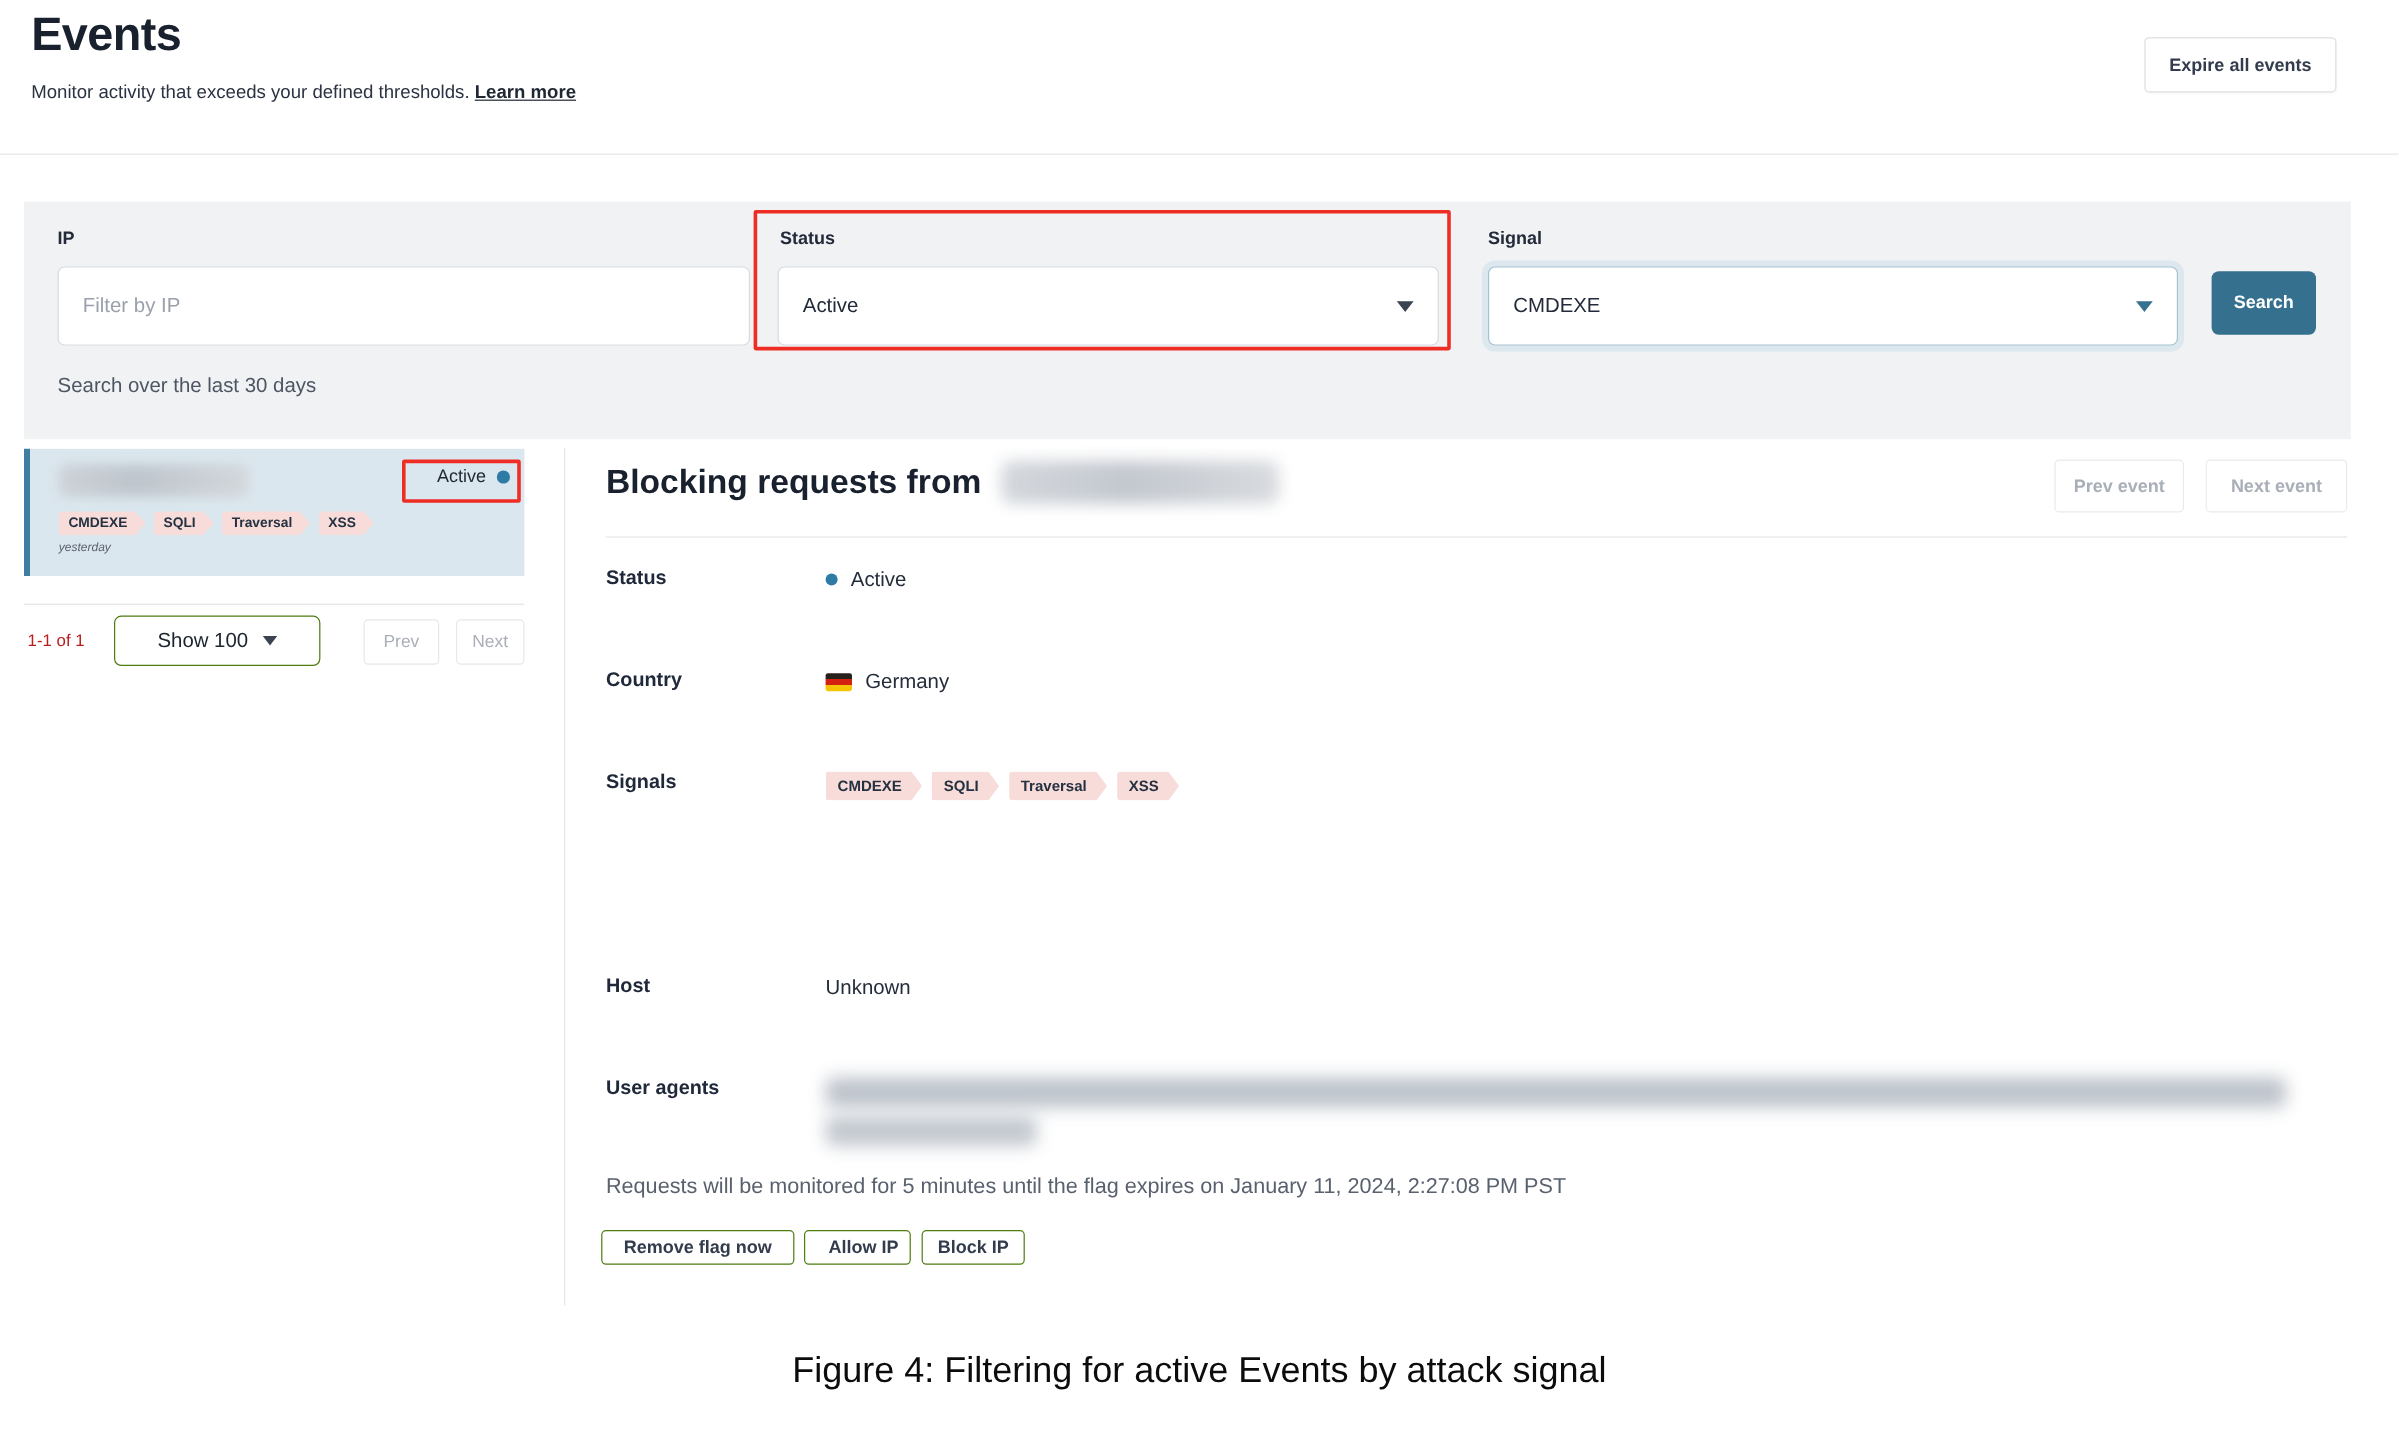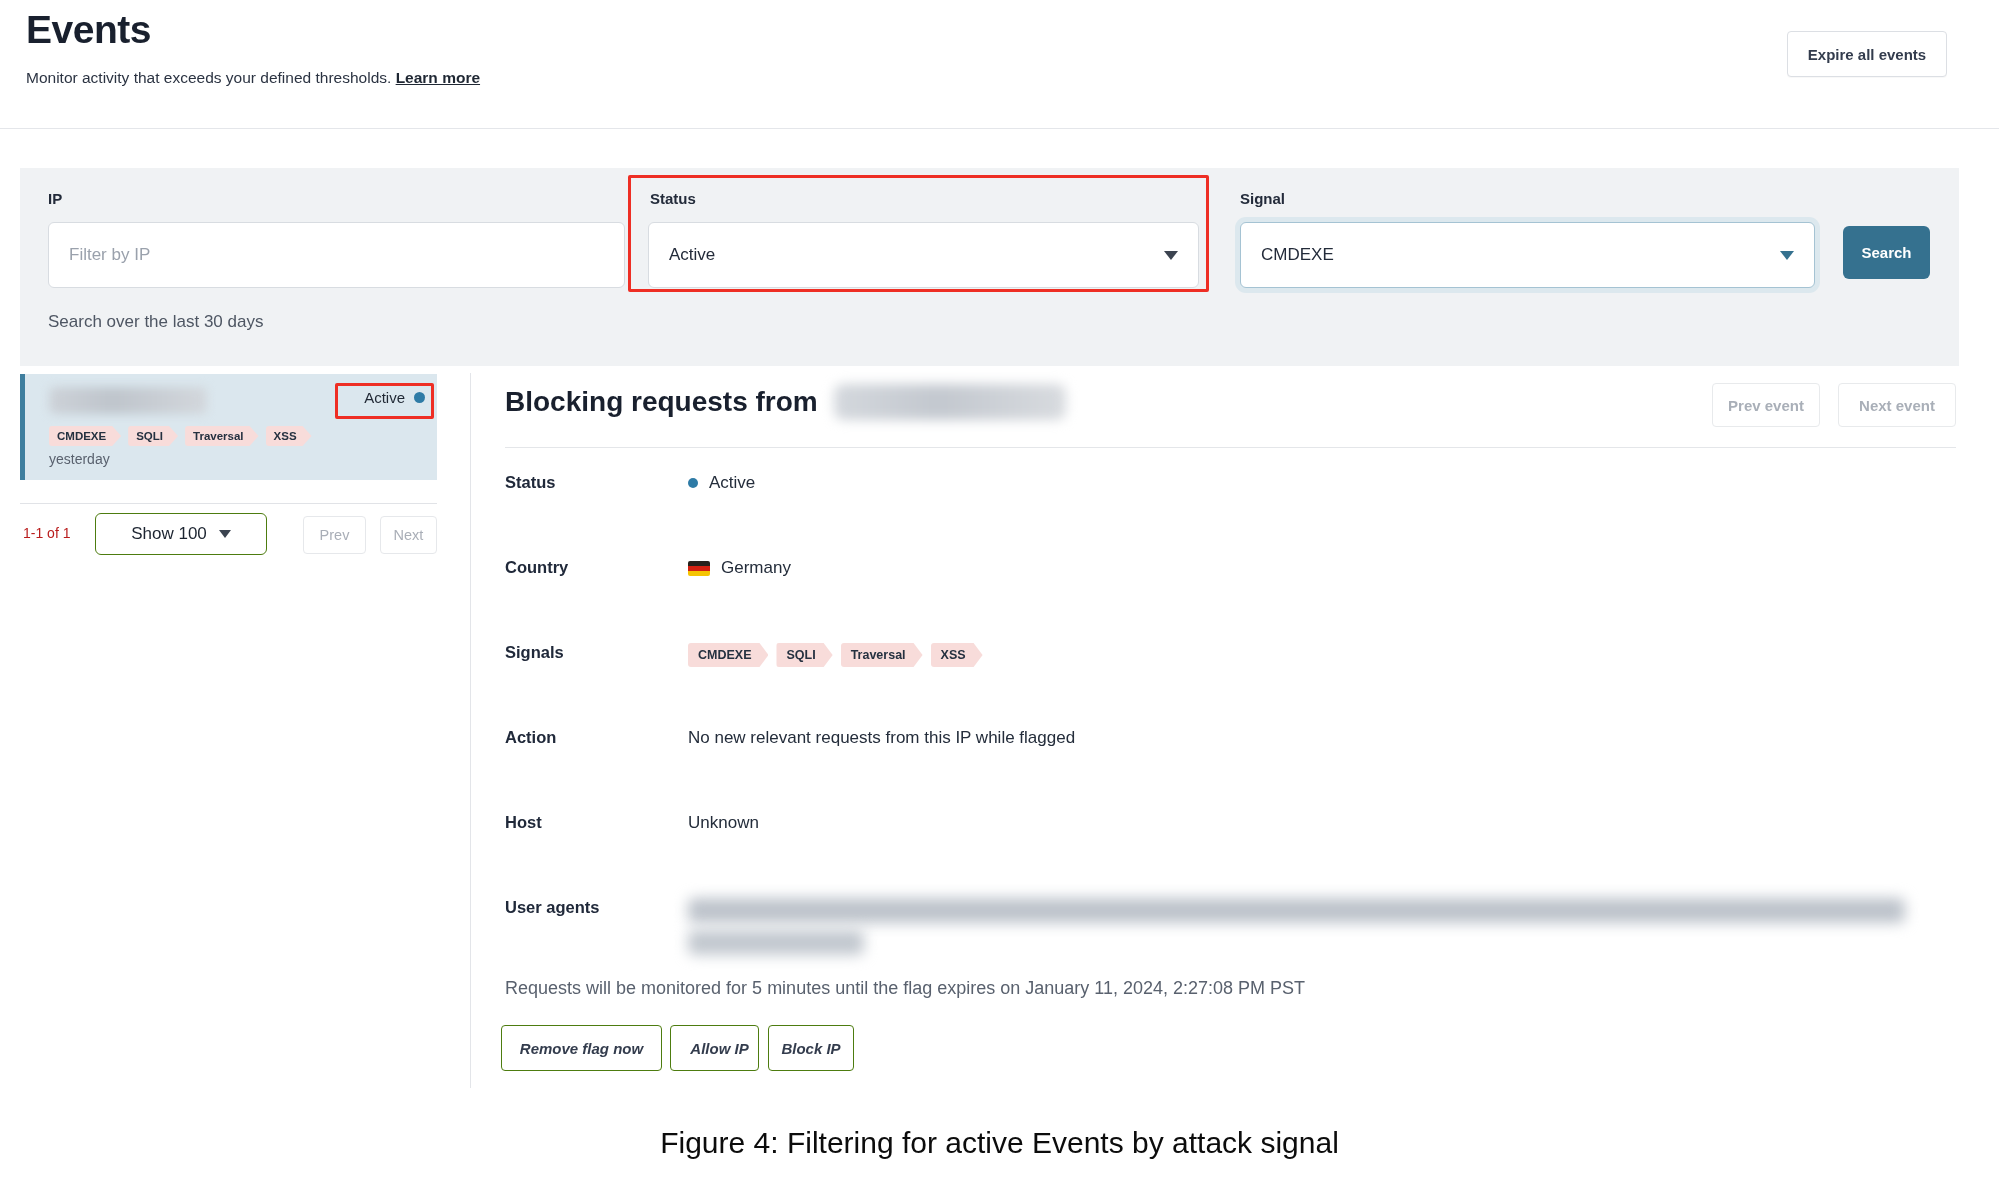--- a/index.html
+++ b/index.html
@@ -43,21 +43,21 @@
   .blur-blob { background:linear-gradient(90deg,#cdd2d8,#bfc5cc 40%,#d3d7dc); filter:blur(5px); border-radius:6px; }
   .card-ip-blob { position:absolute; left:24px; top:13px; width:158px; height:27px; }
   .card-badge { position:absolute; right:12px; top:15px; display:flex; align-items:center; gap:9px; }
   .card-badge .txt { font-size:15px; color:#1f2733; }
   .dot { width:11px; height:11px; border-radius:50%; background:#2e7ba6; }
   .tag { display:inline-block; background:#f8dcda; color:#253140; font-weight:700;
          clip-path:polygon(0 0, calc(100% - 9px) 0, 100% 50%, calc(100% - 9px) 100%, 0 100%);
          border-radius:3px 0 0 3px; }
   .card-tags { position:absolute; left:24px; top:52px; display:flex; gap:7px; }
   .card-tags .tag { font-size:11.5px; padding:4px 15px 4px 8px; }
-  .card-time { position:absolute; left:24px; top:77px; font-size:14px; color:#59616e; }
+  .card-time { position:absolute; left:24px; top:77px; font-size:10px; color:#59616e;font-style:italic; }
 
   .list-divider { position:absolute; left:20px; top:503px; width:417px; border-top:1px solid #e1e3e7; }
   .page-range { position:absolute; left:23px; top:525px; font-size:14px; color:#b91c1c; }
   .show-btn { position:absolute; left:95px; top:513px; width:172px; height:42px; font-size:17px; font-weight:400;
          color:#1c2430; gap:12px; border-radius:6px; }
   .show-btn .caret { border-left-width:6px; border-right-width:6px; border-top-width:8px; }
   .pg-btn { position:absolute; top:516px; height:38px; font-size:14.5px; color:#a9aeb7; border-color:#e6e8eb; font-weight:400; }
   .pg-prev { left:303px; width:63px; }
   .pg-next { left:380px; width:57px; }
 
@@ -78,21 +78,21 @@
   .d-value { font-size:17px; color:#242d3b; display:flex; align-items:center; gap:11px; }
   .flag-de { width:22px; height:15px; border-radius:2px; flex:none;
          background:linear-gradient(to bottom,#26211c 0 34%,#d32011 34% 67%,#f5c402 67% 100%); }
   .sig-tags { display:flex; gap:8px; }
   .sig-tags .tag { font-size:12.5px; padding:5px 17px 5px 10px; }
   .ua-blobs { position:absolute; left:688px; top:898px; }
   .ua-line1 { width:1217px; height:25px; background:#bdc3cb; filter:blur(7px); border-radius:6px; }
   .ua-line2 { width:176px; height:25px; margin-top:7px; background:#c2c8cf; filter:blur(7px); border-radius:6px; }
 
   .flag-note { position:absolute; left:505px; top:978px; font-size:18px; color:#59616e; }
-  .action-btn { position:absolute; top:1025px; height:46px; font-size:15px;font-style:italic; }
+  .action-btn { position:absolute; top:1025px; height:29px; font-size:15px; }
   .act-remove { left:501px; width:161px; }
   .act-allow  { left:670px; width:89px;padding-left:10px; }
   .act-block  { left:768px; width:86px; }
 
   
   .caption { position:absolute; left:0; top:1126px; width:1999px; text-align:center; font-size:30px; color:#0c0c0c; }
 </style>
 </head>
 <body>
 
@@ -179,24 +179,20 @@
   <div class="d-row" style="top:643px;">
     <div class="d-label">Signals</div>
     <div class="d-value sig-tags">
       <span class="tag">CMDEXE</span>
       <span class="tag">SQLI</span>
       <span class="tag">Traversal</span>
       <span class="tag">XSS</span>
     </div>
   </div>
 
-  <div class="d-row" style="top:728px;">
-    <div class="d-label">Action</div>
-    <div class="d-value">No new relevant requests from this IP while flagged</div>
-  </div>
 
   <div class="d-row" style="top:813px;">
     <div class="d-label">Host</div>
     <div class="d-value">Unknown</div>
   </div>
 
   <div class="d-row" style="top:898px;">
     <div class="d-label">User agents</div>
   </div>
   <div class="ua-blobs">

